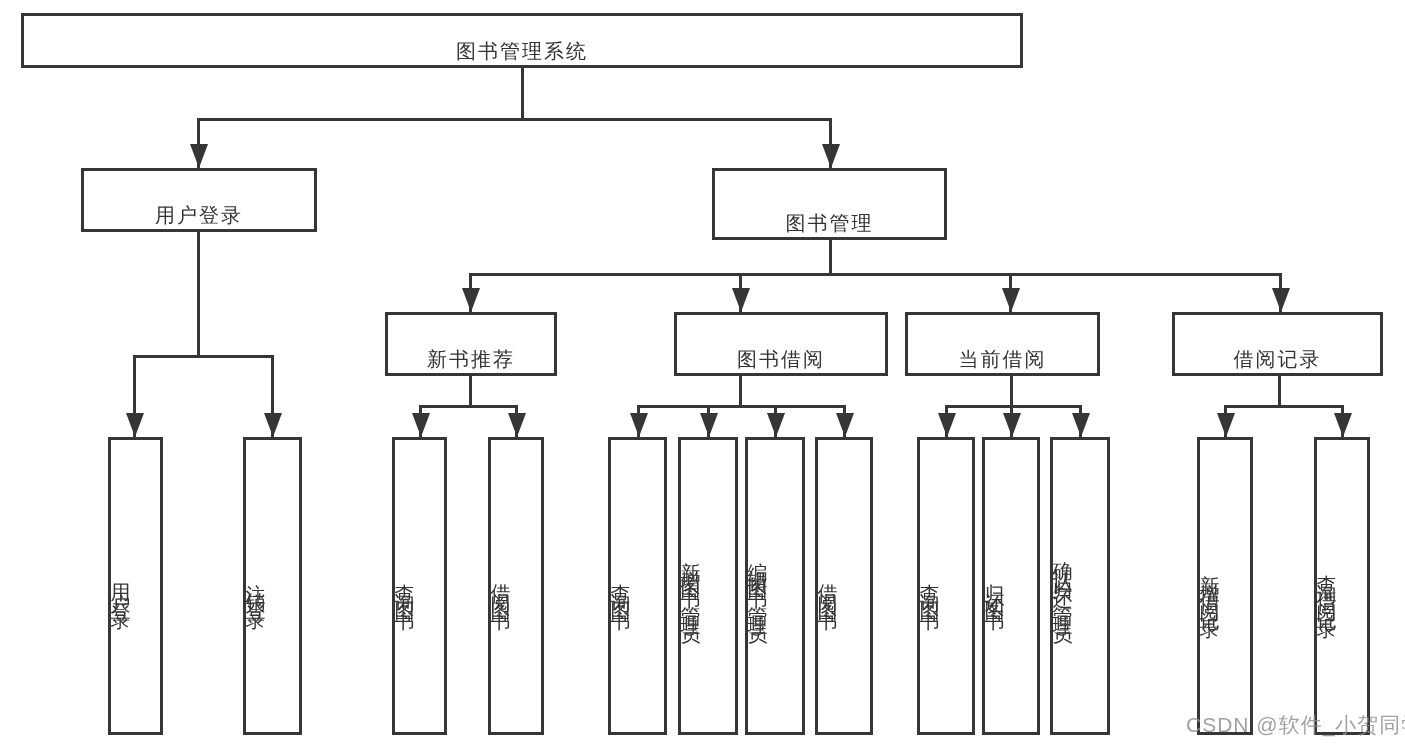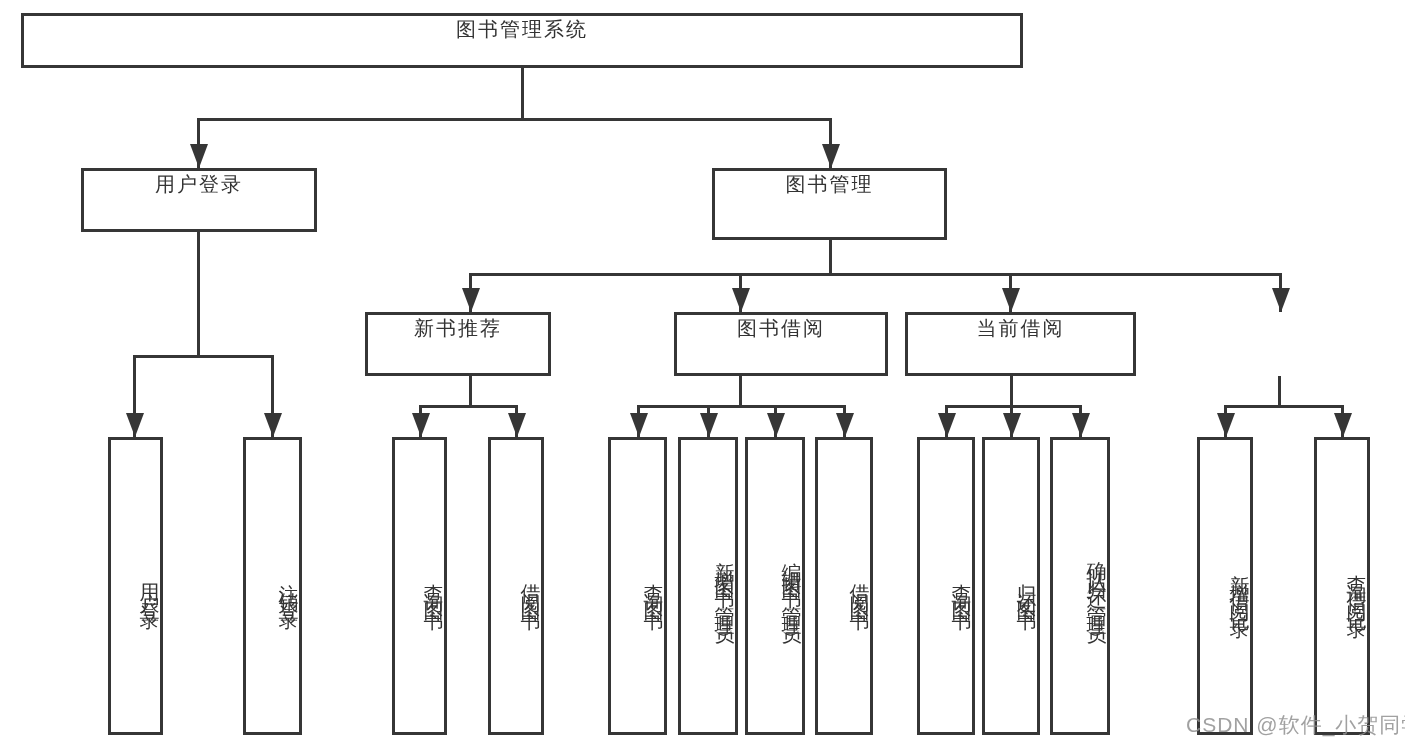--- a/index.html
+++ b/index.html
@@ -9,21 +9,21 @@
     background:#ffffff;
     font-family:"Liberation Sans","DejaVu Sans",sans-serif;
     overflow:hidden;
   }
   .box{
     position:absolute;
     box-sizing:border-box;
     border:3px solid #363636;
     background:#ffffff;
     display:flex;
-    align-items:flex-start;
+    align-items:flex-end;
     justify-content:center;
     color:#333333;
     font-size:20px;
     letter-spacing:2px;
     z-index:2;
   }
   .box-v{
     writing-mode:vertical-rl;
     text-orientation:mixed;
     letter-spacing:9px;
@@ -111,28 +111,31 @@
     <span>图书管理系统</span>
   </div>
 
   <div class="box" style="left:81px;top:168px;width:236px;height:64px;">
     <span>用户登录</span>
   </div>
   <div class="box" style="left:712px;top:168px;width:235px;height:72px;">
     <span>图书管理</span>
   </div>
 
-  <div class="box" style="left:365px;top:312px;width:186px;height:64px;">
+  <div class="box" style="left:385px;top:312px;width:172px;height:64px;">
     <span>新书推荐</span>
   </div>
   <div class="box" style="left:633px;top:312px;width:214px;height:64px;margin-left:41px;">
     <span>图书借阅</span>
   </div>
-  <div class="box" style="left:905px;top:312px;width:231px;height:64px;">
+  <div class="box" style="left:905px;top:312px;width:195px;height:64px;">
     <span>当前借阅</span>
+  </div>
+  <div class="box" style="left:1172px;top:312px;width:211px;height:64px;">
+    <span>借阅记录</span>
   </div>
 
   <div class="box box-v" style="left:108px;top:437px;width:55px;height:298px;">
     <span>用户登录</span>
   </div>
   <div class="box box-v" style="left:243px;top:437px;width:59px;height:298px;">
     <span>注销登录</span>
   </div>
 
   <div class="box box-v" style="left:392px;top:437px;width:55px;height:298px;">

